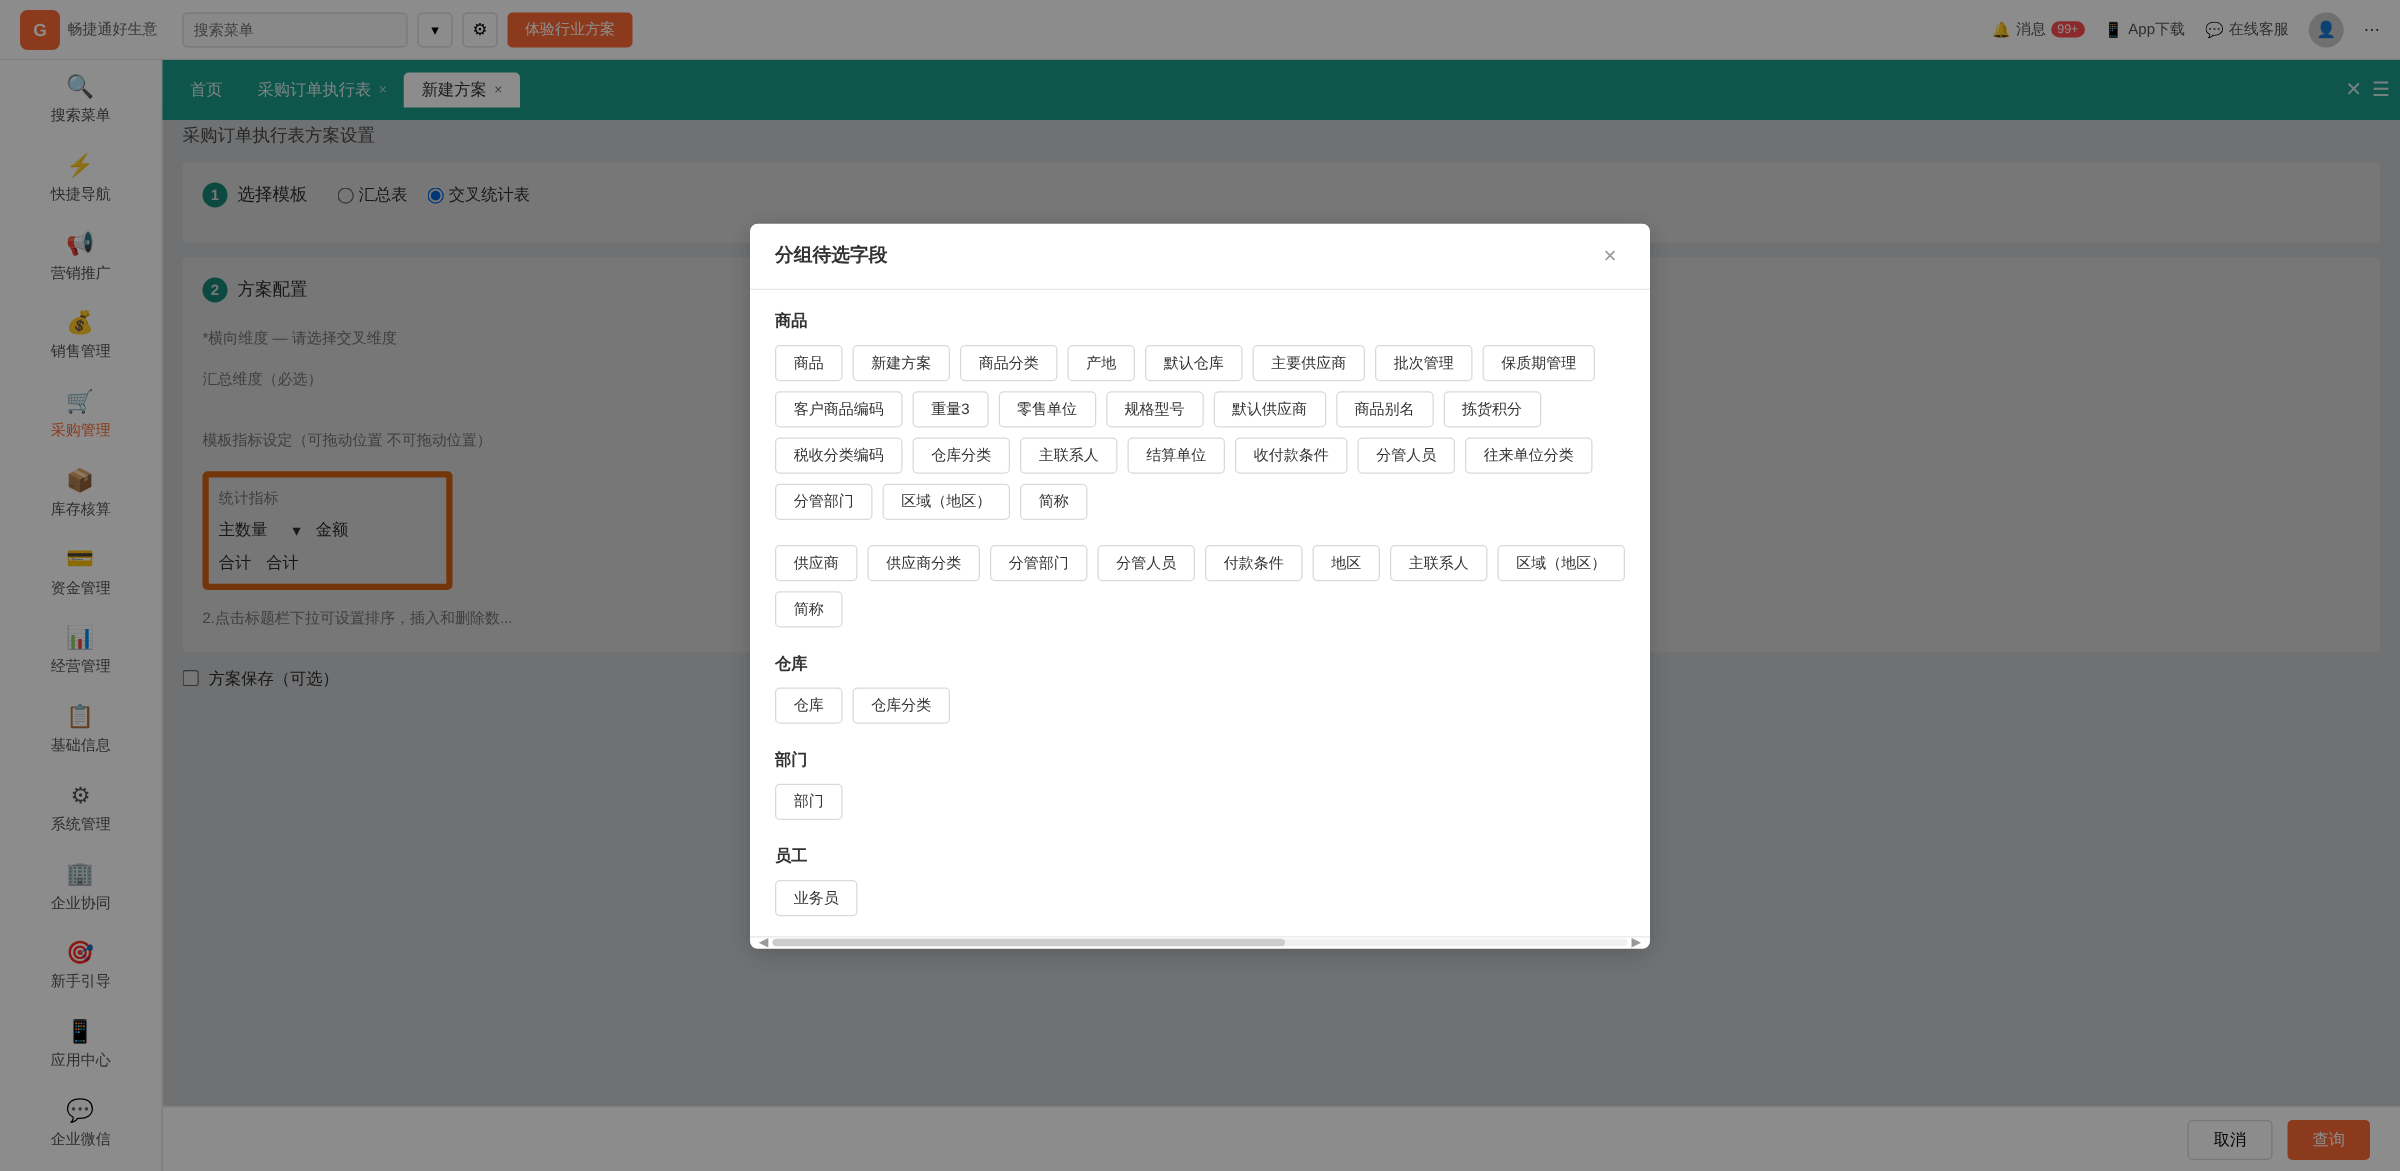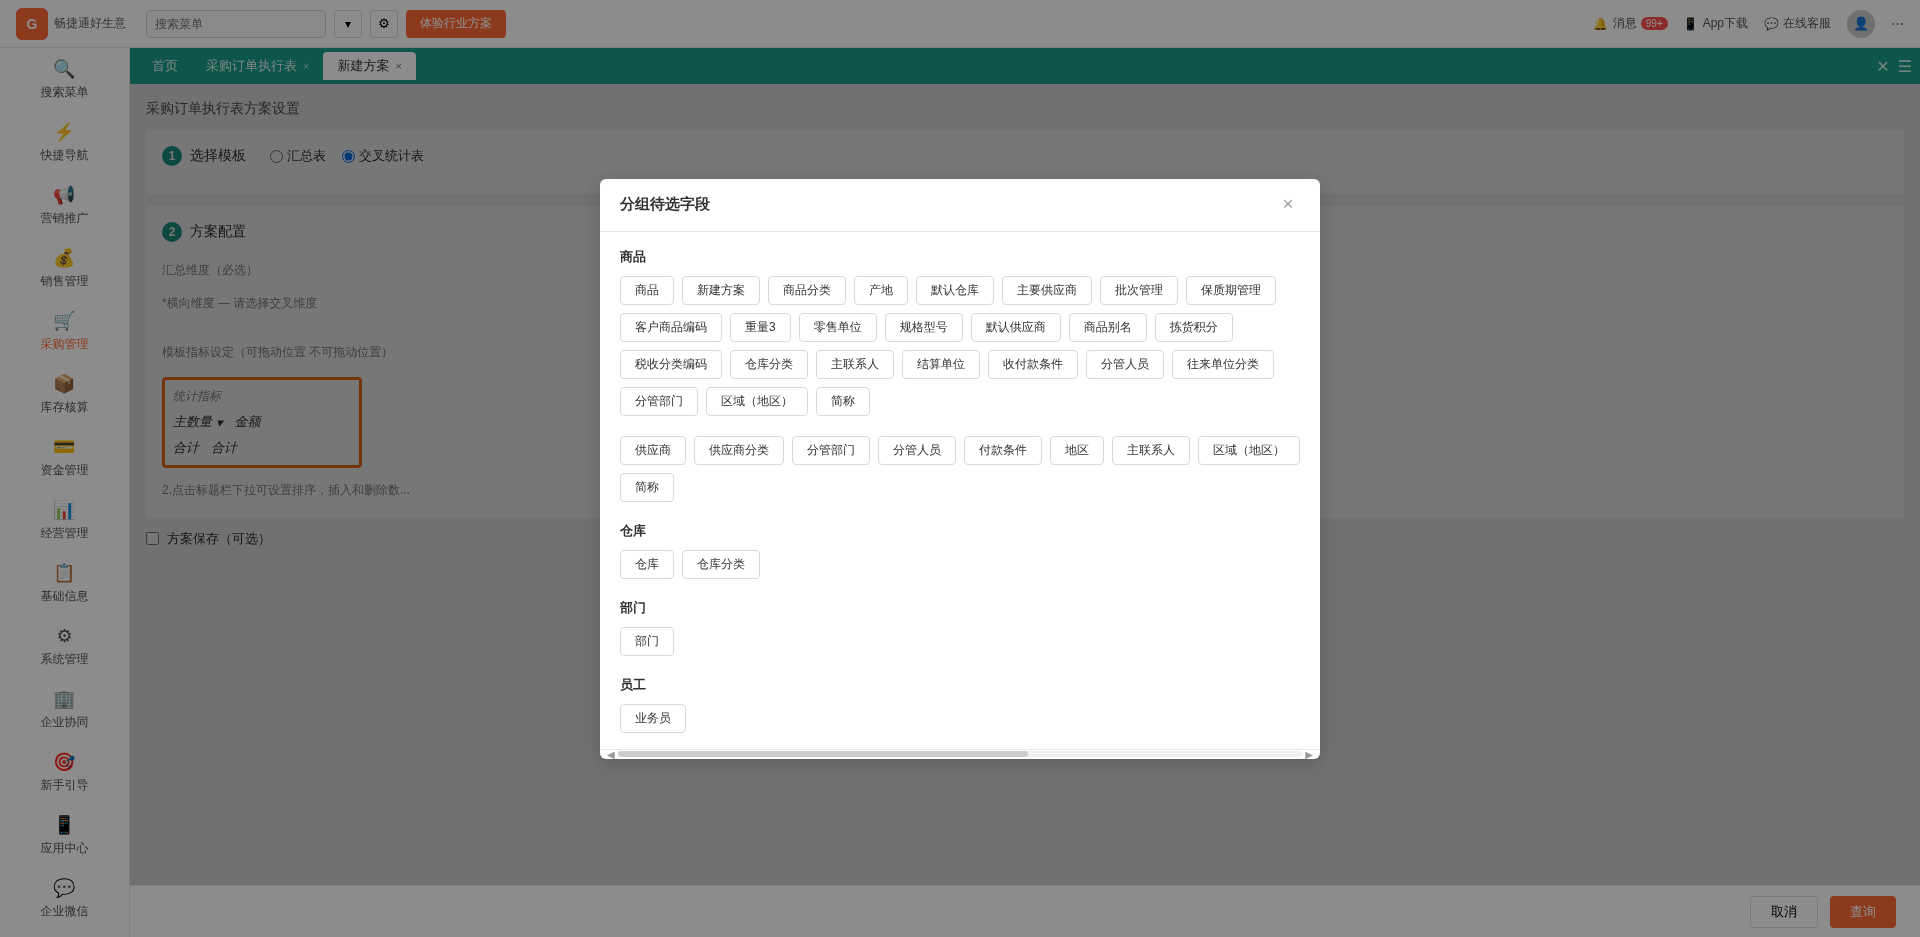--- a/index.html
+++ b/index.html
@@ -72,21 +72,21 @@
       border-radius: 8px; font-size: 10px;
       padding: 1px 5px; min-width: 18px; text-align: center;
     }
     .avatar {
       width: 28px; height: 28px; border-radius: 50%;
       background: #ccc; display: flex; align-items: center; justify-content: center;
     }
 
     
     .tab-bar {
-      height: 36px;
+      height: 48px;
       background: #1a9c8a;
       display: flex;
       align-items: center;
       padding: 0 8px;
       position: fixed;
       top: 48px; left: 130px; right: 0;
       z-index: 99;
     }
     .tab-item {
       height: 28px; padding: 0 14px;
@@ -397,29 +397,29 @@
           <input type="radio" name="template" checked="" style=""> 交叉统计表
         </label>
       </div>
     </div>
   </div>
   <div class="config-section">
     <div class="step-header">
       <div class="step-num">2</div>
       <div class="step-title">方案配置</div>
     </div>
+    <div style="padding: 8px 0; color: #888; font-size: 12px;">*横向维度 — 请选择交叉维度</div>
     <div style="padding: 8px 0; color: #888; font-size: 12px;">汇总维度（必选）</div>
-    <div style="padding: 8px 0; color: #888; font-size: 12px;">*横向维度 — 请选择交叉维度</div>
     <div style="padding: 8px 0;"></div>
     <div style="padding: 8px 0; color: #888; font-size: 12px;">模板指标设定（可拖动位置 不可拖动位置）</div>
     <div style="display: flex; gap: 16px; margin-top: 8px;">
-      <div style="border: 3px solid #f97316; border-radius: 4px; padding: 8px; min-width: 200px; font-style: italic;">
+      <div style="border: 5px solid #f97316; border-radius: 4px; padding: 8px; min-width: 200px;">
         <div style="color: #888; font-size: 12px; margin-bottom: 8px;">统计指标</div>
         <div style="display: flex; gap: 12px;">
-          <div style="display: flex; align-items: center; gap: 4px;">
+          <div style="display: flex; align-items: center; gap: 20px;">
             <span>主数量</span>
             <span style="cursor:pointer;">▾</span>
           </div>
           <div>金额</div>
         </div>
         <div style="display: flex; gap: 12px; margin-top: 8px;">
           <div>合计</div>
           <div>合计</div>
         </div>
       </div>

